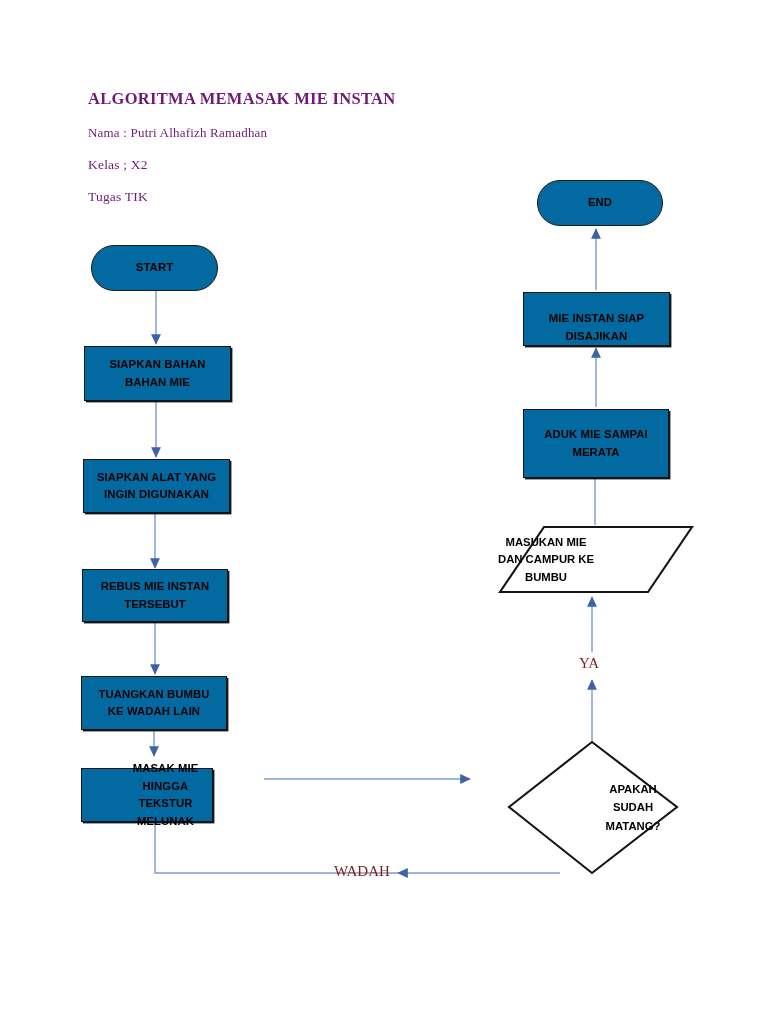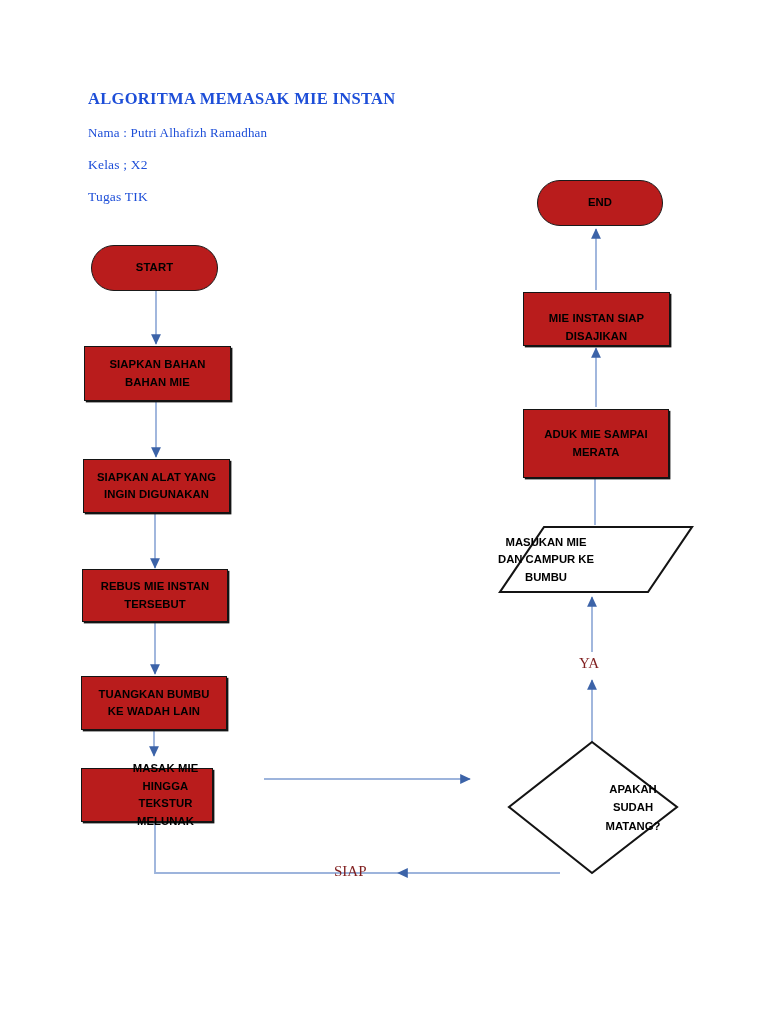--- a/index.html
+++ b/index.html
@@ -17,21 +17,21 @@
   #canvas {
     position: absolute;
     left: 0; top: 0;
     width: 768px;
     height: 1024px;
   }
   
   .hdr {
     position: absolute;
     font-family: "Liberation Serif", serif;
-    color: #1d4ed8;
+    color: #701a75;
     white-space: nowrap;
     letter-spacing: 0.2px;
   }
   #doc-title {
     left: 88px;
     top: 89px;
     font-size: 16.5px;
     font-weight: bold;
     letter-spacing: 0.3px;
   }
@@ -45,21 +45,21 @@
     box-sizing: border-box;
     display: flex;
     align-items: center;
     justify-content: center;
     text-align: center;
     color: #000000;
     font-family: "Liberation Sans", sans-serif;
     font-weight: bold;
     font-size: 11.3px;
     line-height: 1.55;
-    background: #b91c1c;
+    background: #0369a1;
     letter-spacing: 0.1px;
   }
   .rect {
     border: 1.6px solid #141414;
     box-shadow: 1.6px 1.6px 0 -0.2px #141414;
   }
   .stadium {
     border: 1.5px solid #1a1a1a;
     border-radius: 999px;
   }
@@ -188,21 +188,21 @@
 <svg style="position:absolute; left:505px; top:736px; width:180px; height:145px;" viewBox="0 0 180 145">
   <polygon points="87,6 172,71 87,137 4,71" fill="#ffffff" stroke="#141414" stroke-width="2.1"></polygon>
 </svg>
 <div class="diamond-text" style="left:600px; top:780px; width:66px;">
   <div>APAKAH</div>
   <div>SUDAH</div>
   <div>MATANG?</div>
 </div>
 
 <div class="branch-label" style="left:579px; top:655px;">YA</div>
-<div class="branch-label" style="left:334px; top:863px;">SIAP</div>
+<div class="branch-label" style="left:334px; top:863px;">WADAH</div>
 
 <div class="para-wrap" style="left:498px; top:525px; width:196px; height:70px;">
   <svg style="position:absolute; left:0; top:0; width:196px; height:70px;" viewBox="0 0 196 70">
     <polygon points="46,2 194,2 150,67 2,67" fill="#ffffff" stroke="#141414" stroke-width="2.1"></polygon>
   </svg>
   <div class="para-text">
     <div>
       <div>MASUKAN MIE</div>
       <div>DAN CAMPUR KE</div>
       <div>BUMBU</div>

